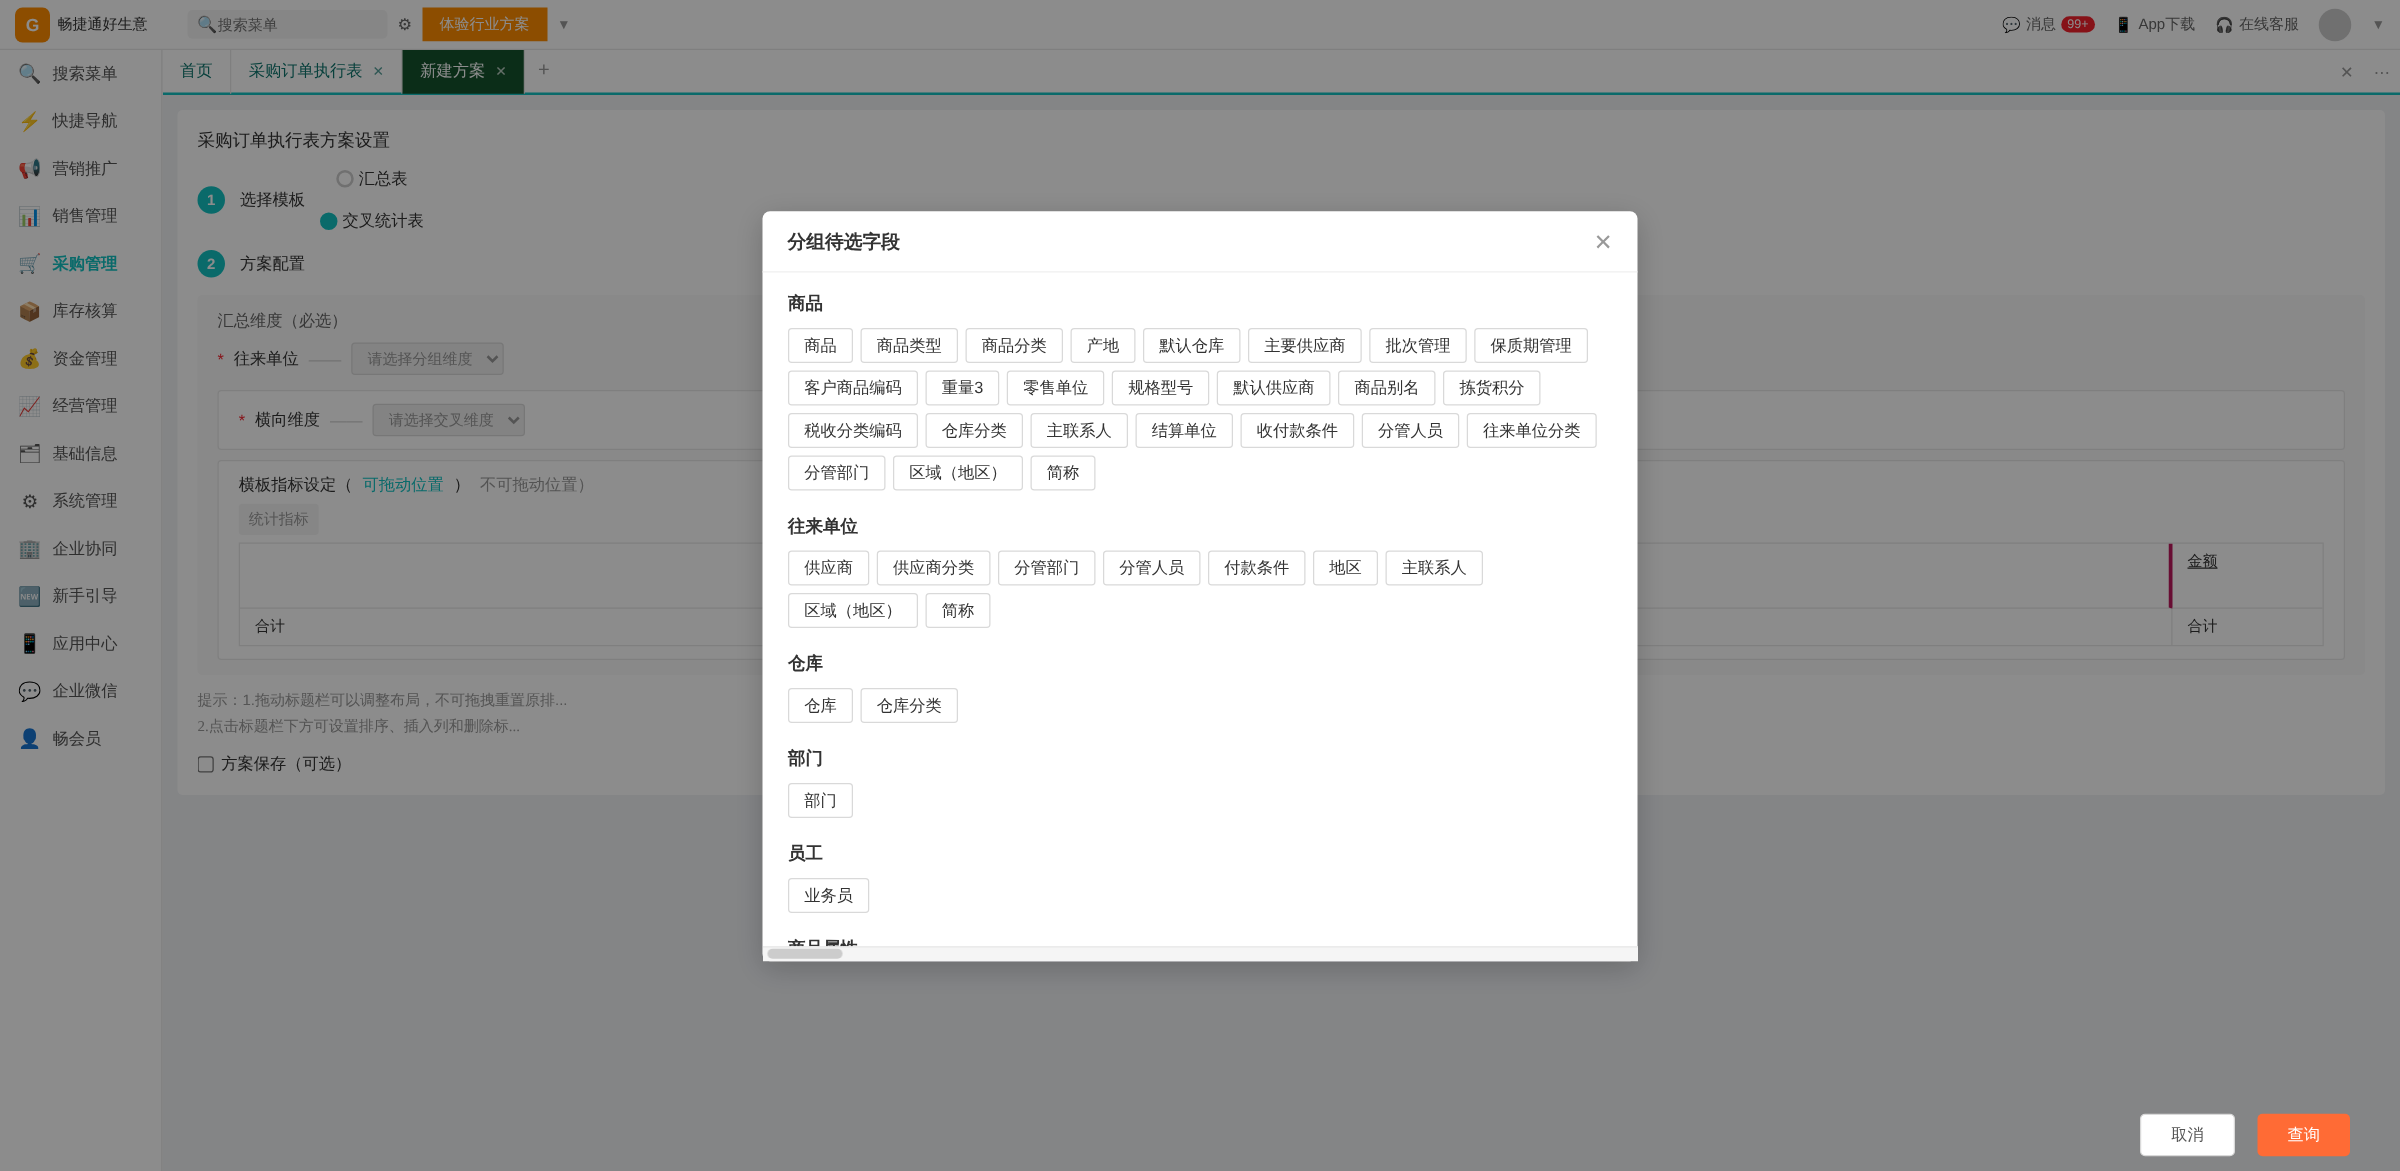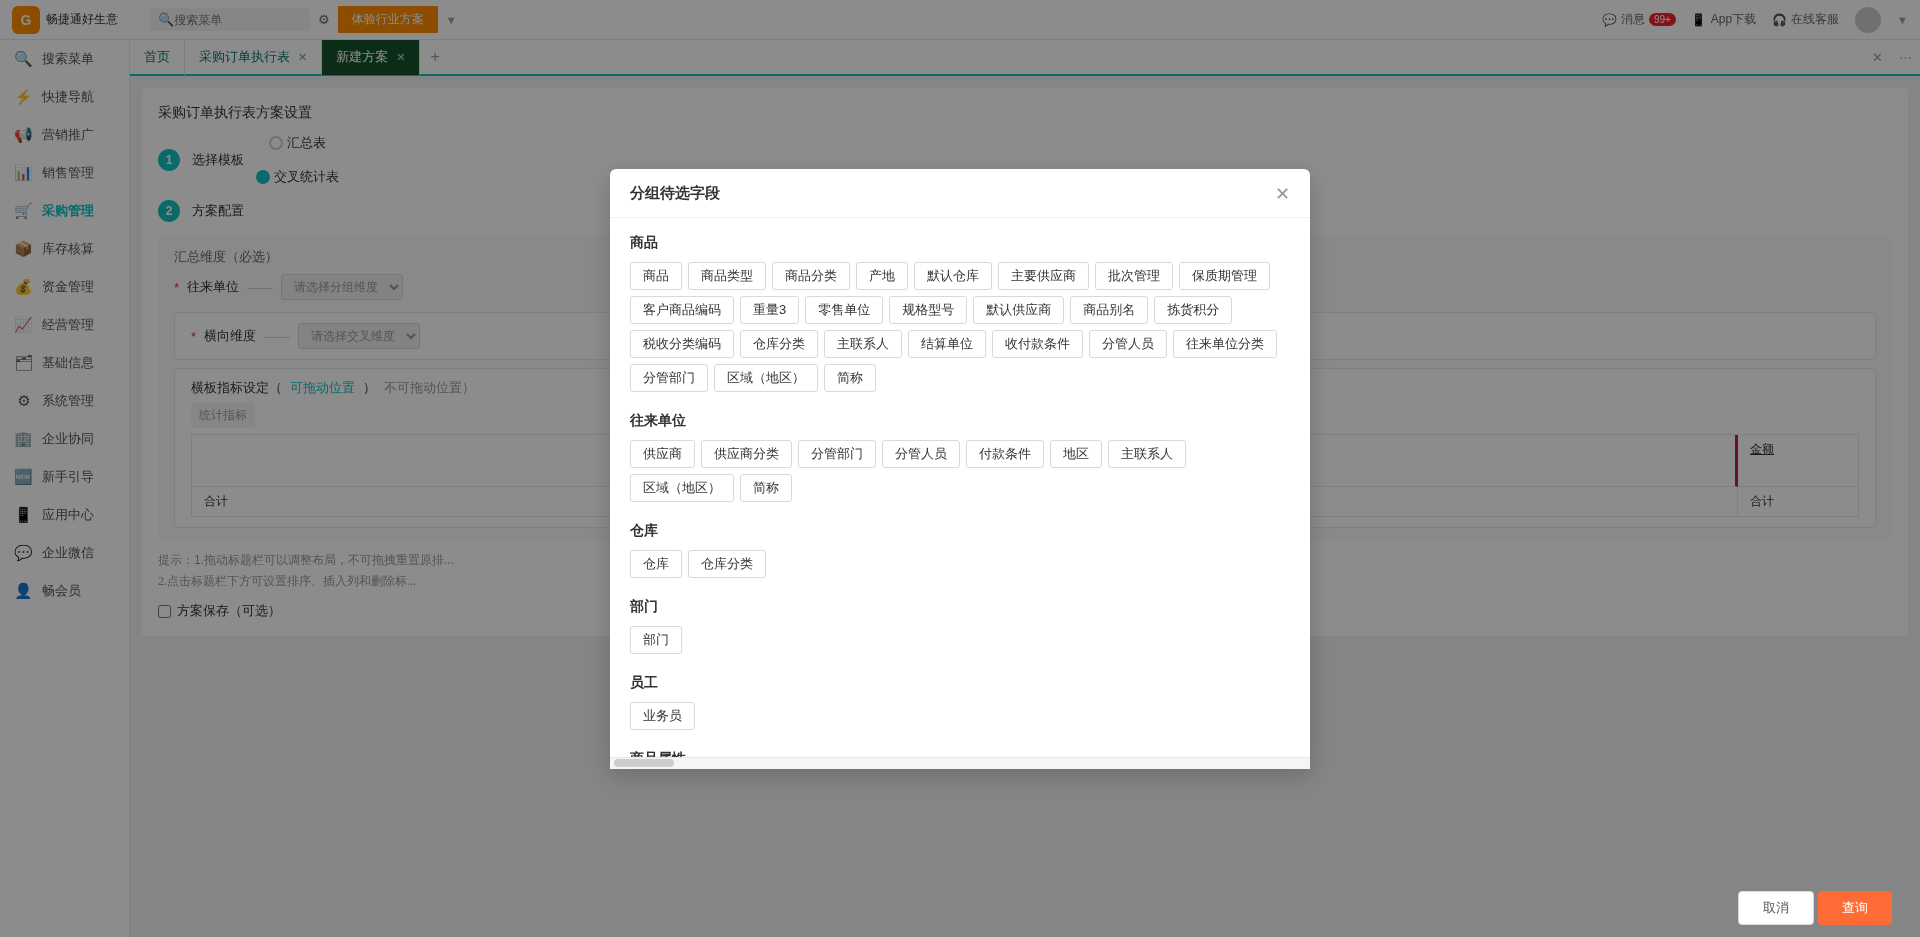--- a/index.html
+++ b/index.html
@@ -166,23 +166,23 @@
       border-top: 1px solid #e8e8e8;
       display: flex; align-items: center; padding: 0 4px;
       flex-shrink: 0;
     }
     .scroll-thumb {
       height: 8px; width: 60px; background: #ccc; border-radius: 4px;
     }
 
     
     .modal-footer-row {
-      position: fixed; bottom: 0; right: 4px;
+      position: fixed; bottom: 0; right: 16px;
       padding: 12px 24px;
-      display: flex; gap: 4px; justify-content: flex-end;
+      display: flex; gap: 18px; justify-content: flex-end;
       background: transparent;
       z-index: 201;
     }
     .btn-cancel {
       border: 1px solid #d9d9d9; background: #fff;
       padding: 7px 24px; border-radius: 4px; font-size: 13px; cursor: pointer; color: #555;
     }
     .btn-confirm {
       background: #ff6b35; border: none; color: #fff;
       padding: 7px 24px; border-radius: 4px; font-size: 13px; cursor: pointer;

